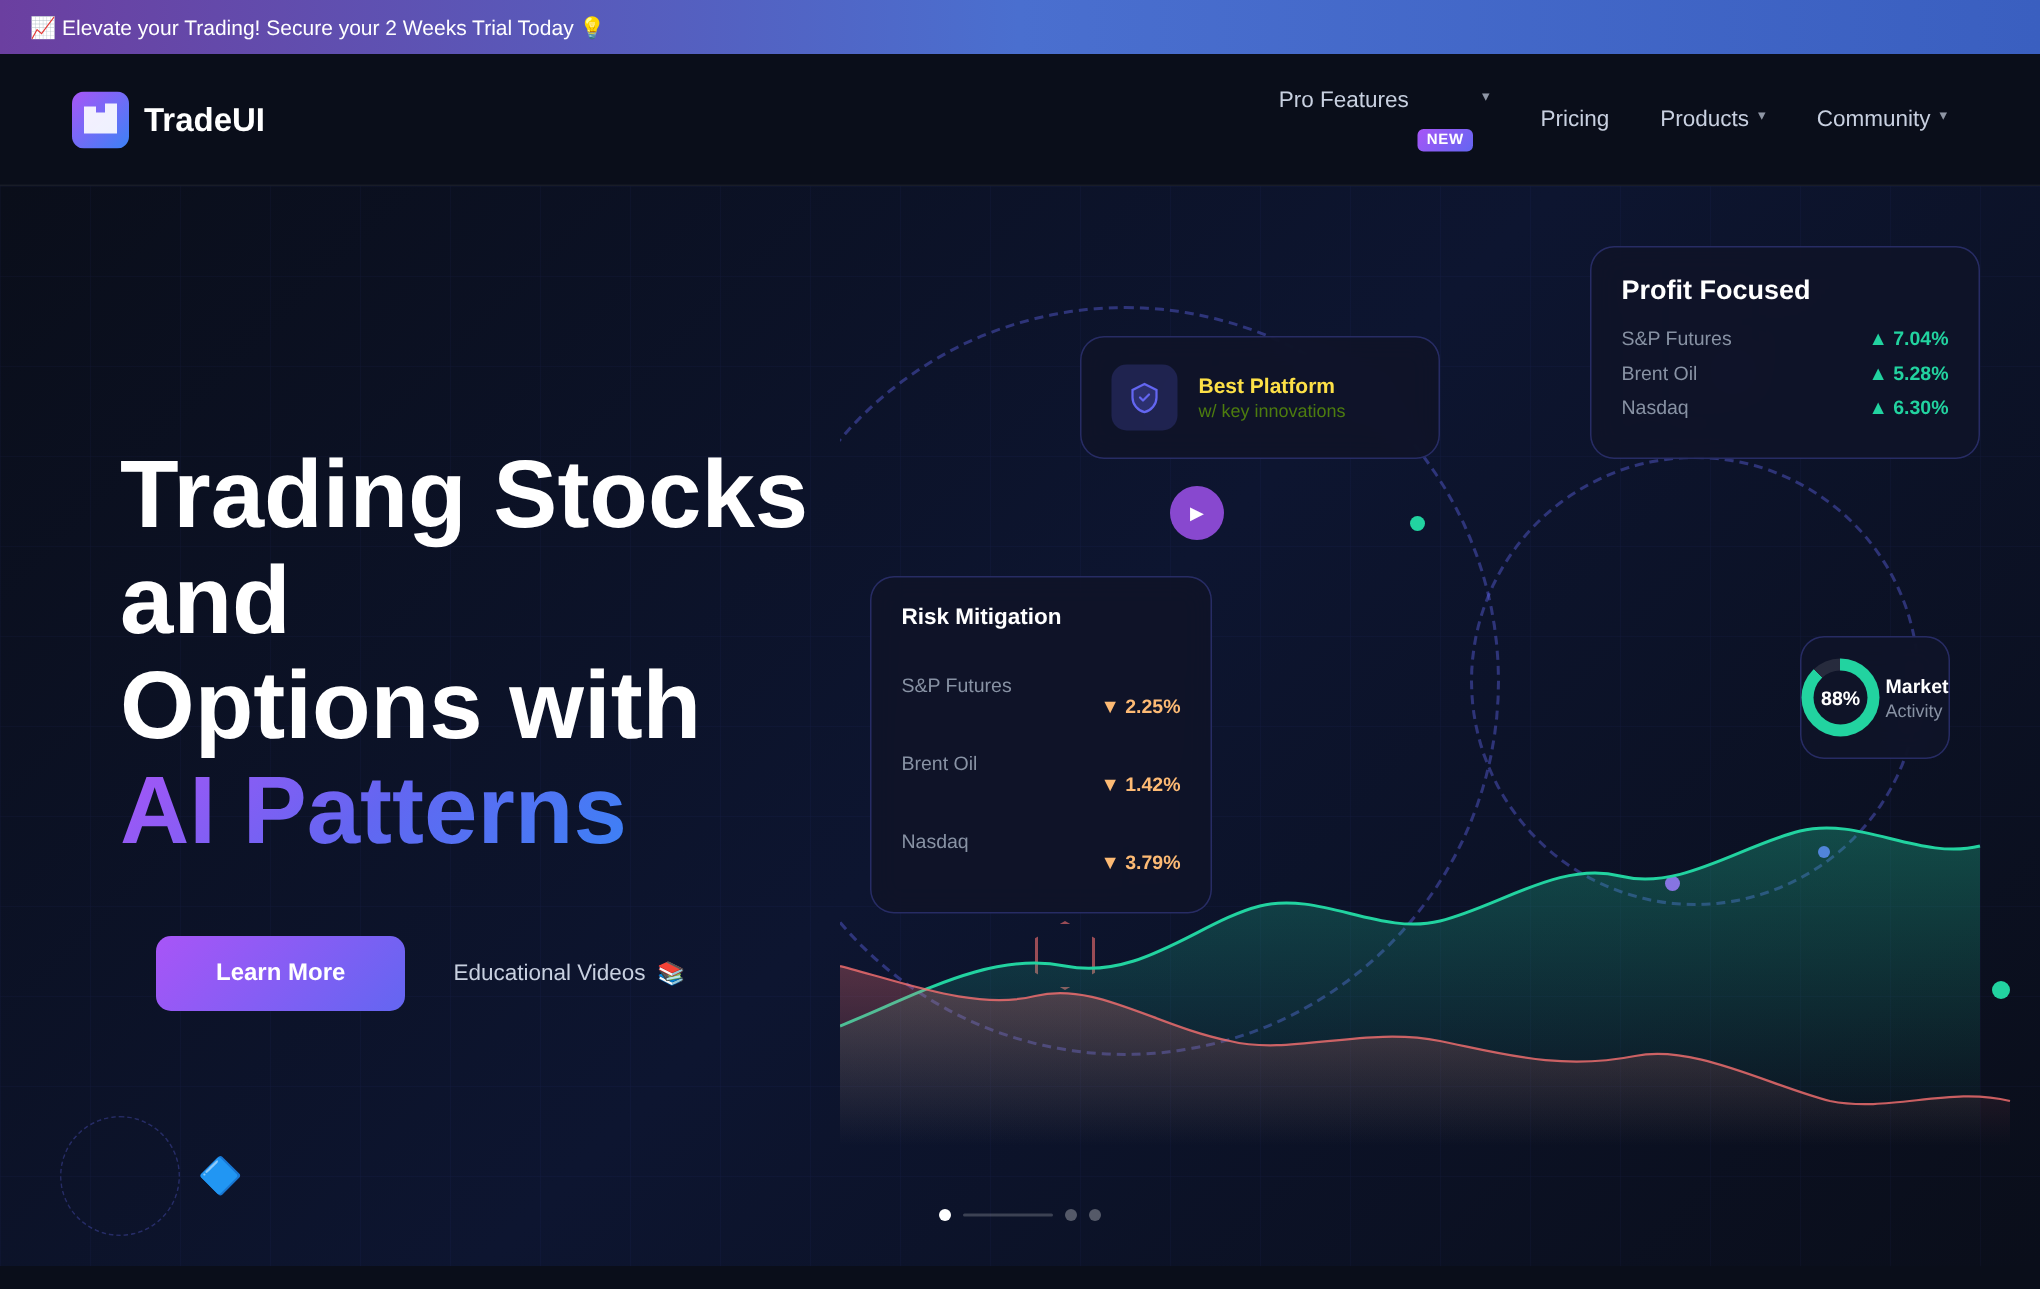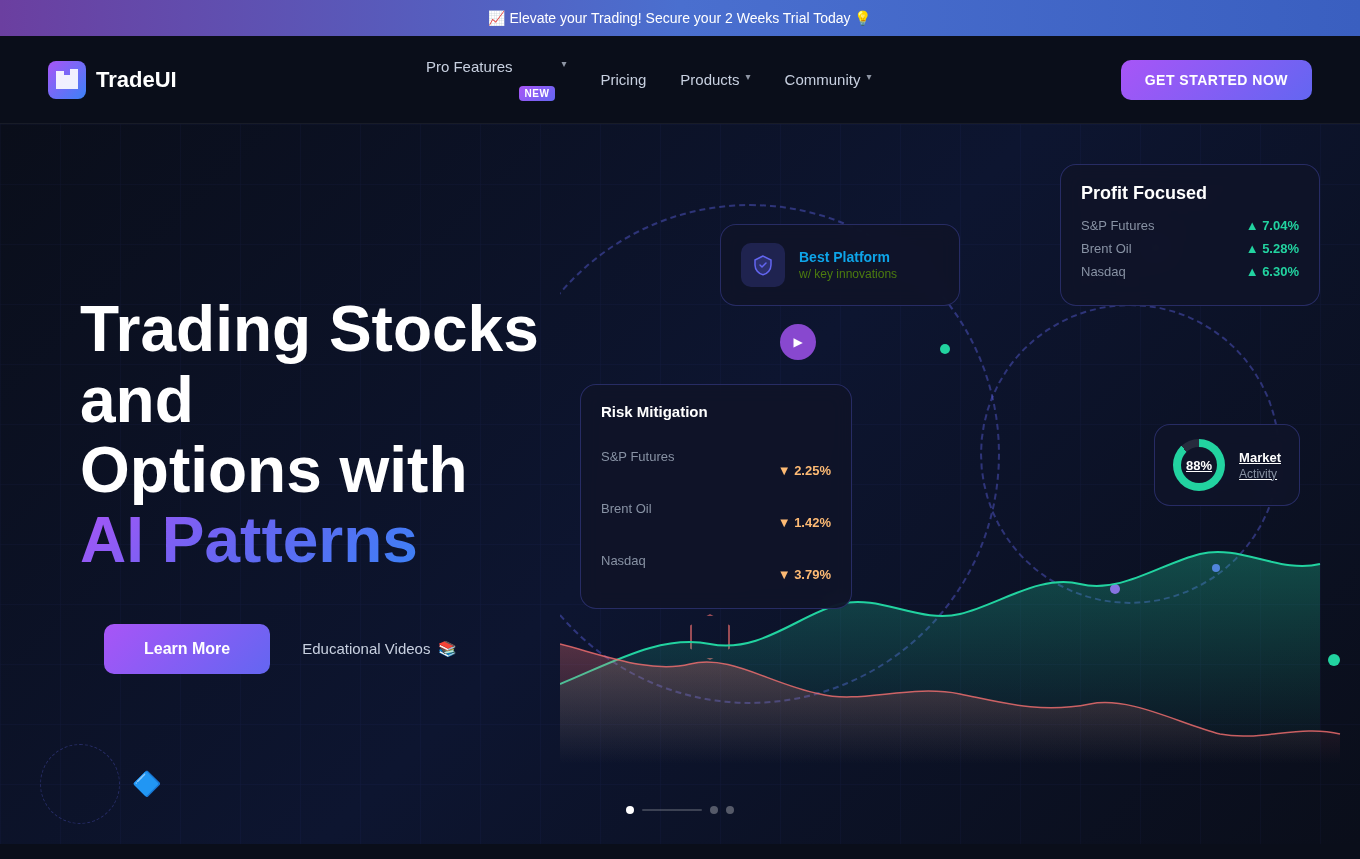--- a/index.html
+++ b/index.html
@@ -9,21 +9,21 @@
       background: #0a0e1a;
       color: #ffffff;
       width: 1360px;
       min-height: 859px;
       overflow-x: hidden;
     }
 
     
     .announcement-bar {
       background: linear-gradient(90deg, #6b3fa0 0%, #4a6fcf 50%, #3a5fc0 100%);
-      text-align: center;
+      text-align: left;
       padding: 10px 20px;
       font-size: 14px;
       color: #fff;
     }
 
     
     .navbar {
       display: flex;
       align-items: center;
       justify-content: space-between;
@@ -248,21 +248,21 @@
       display: flex;
       align-items: center;
       justify-content: center;
       font-size: 20px;
       flex-shrink: 0;
     }
 
     .card-title {
       font-size: 14px;
       font-weight: 700;
-      color: #0ea5e9;
+      color: #fde047;
     }
 
     .card-subtitle {
       font-size: 12px;
       color: #4d7c0f;
       margin-top: 2px;
     }
 
     
     .card-profit {
@@ -293,21 +293,21 @@
 
     .profit-value-up {
       color: #22d3a0;
       font-weight: 600;
     }
 
     
     .card-risk {
       top: 260px;
       left: 20px;
-      width: 272px;
+      width: 228px;
       padding: 18px 20px;
     }
 
     .card-risk-title {
       font-size: 15px;
       font-weight: 700;
       color: #fff;
       margin-bottom: 14px;
     }
 
@@ -326,25 +326,24 @@
     .risk-value-down {
       color: #fdba74;
       font-weight: 700;
       margin-top: 29px;
     }
 
     
     .card-market {
       top: 300px;
       right: 60px;
-      padding: 14px 18px;
-      display: flex;
-      align-items: center;
-      gap: 14px;
-      text-decoration: underline;
+      padding: 14px 0;
+      display: flex;
+      align-items: center;
+      gap: 4px;
     }
 
     .market-circle {
       width: 52px;
       height: 52px;
       border-radius: 50%;
       background: conic-gradient(#22d3a0 0% 88%, rgba(255,255,255,0.1) 88% 100%);
       display: flex;
       align-items: center;
       justify-content: center;
@@ -513,21 +512,20 @@
       <span class="nav-chevron">▾</span>
     </div>
 
     <div class="nav-item">
       <span>Community</span>
       <span class="nav-chevron">▾</span>
     </div>
 
   </div>
 
-  <button class="cta-button">GET STARTED NOW</button>
 </nav>
 
 <section class="hero">
   <div class="bg-grid"></div>
 
   <div class="hero-content">
     <h1 class="hero-title">
       <span>Trading Stocks and</span><br>
       <span>Options with</span><br>
       <span class="hero-title-gradient">AI Patterns</span>

